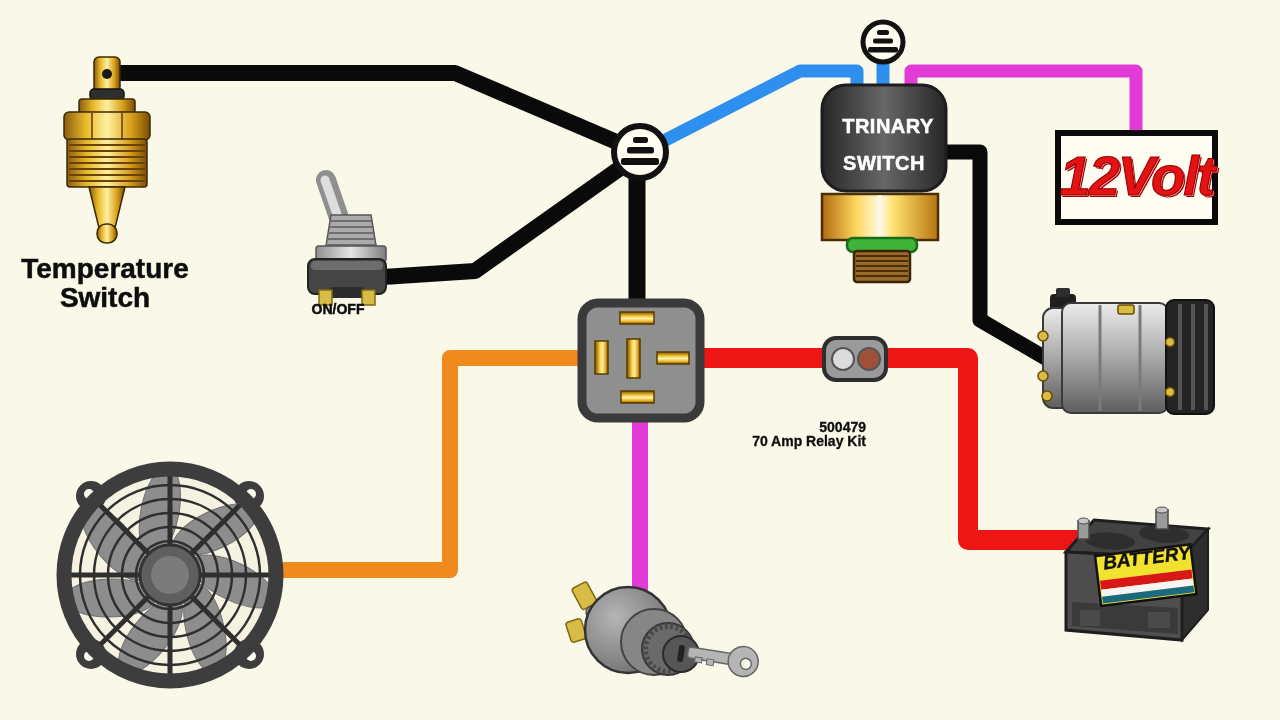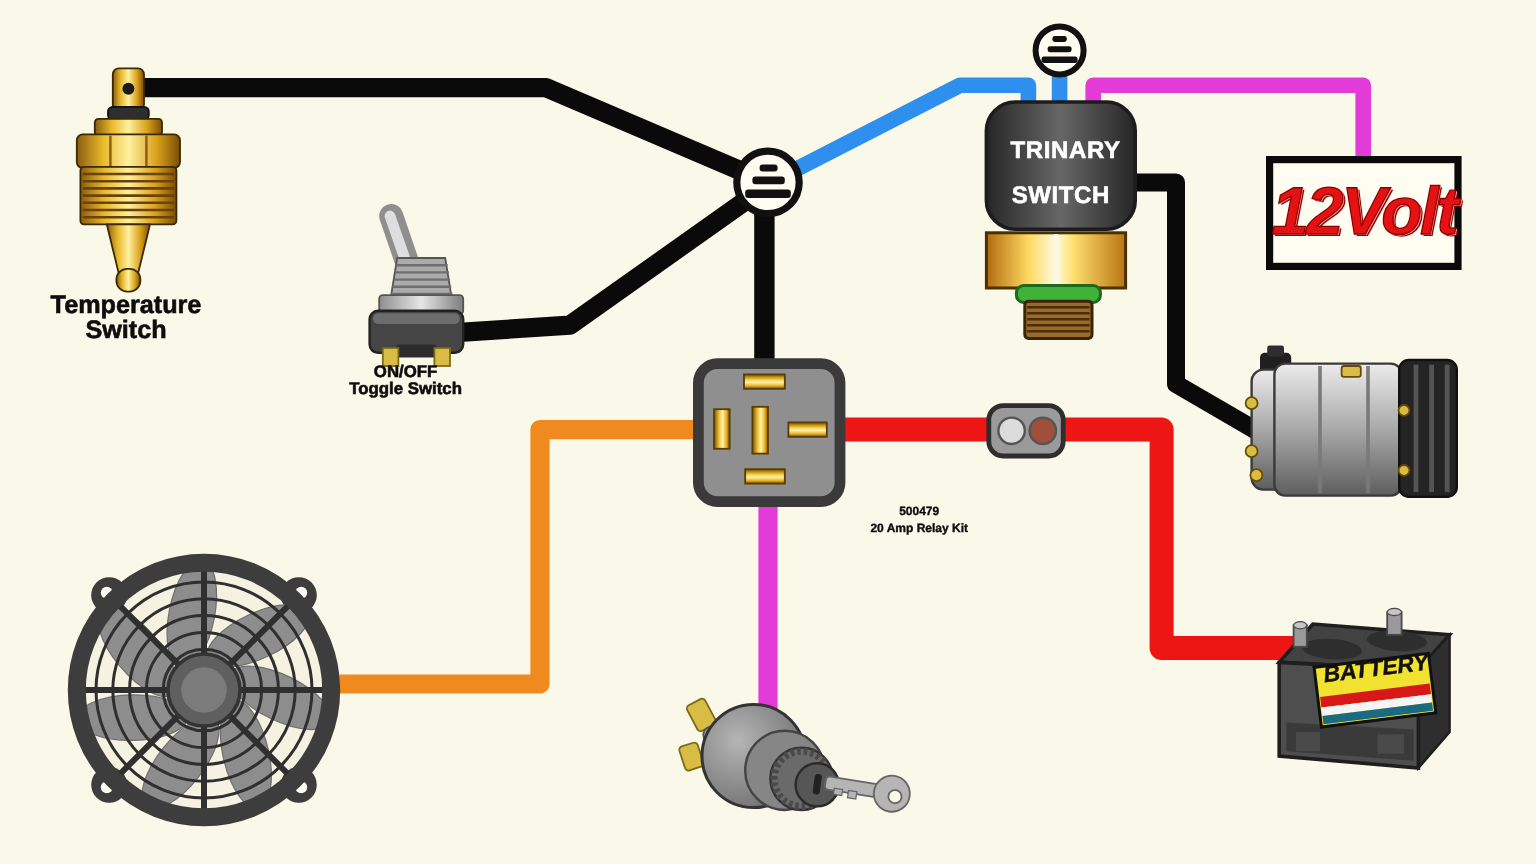--- a/index.html
+++ b/index.html
@@ -8,31 +8,31 @@
     background:#faf8e8;
     font-family:"Liberation Sans",sans-serif;
   }
   #diagram{position:absolute;left:0;top:0;}
   .lbl{
     position:absolute;font-weight:bold;color:#0d0d0d;text-align:center;
     line-height:1.02;-webkit-text-stroke:0.5px #0d0d0d;letter-spacing:0px;
     font-family:"Liberation Sans",sans-serif;
   }
   .lbl .ln{display:block;}
-  .lbl-temp{left:5px;top:244px;width:200px;font-size:21px;}
+  .lbl-temp{left:5px;top:255px;width:200px;font-size:28px;}
   .lbl-toggle{left:238px;top:302px;width:200px;font-size:14px;}
   .lbl-trinary1{left:822px;top:116px;width:132px;font-size:20px;color:#fff;-webkit-text-stroke:0.5px #fff;letter-spacing:0.5px;}
   .lbl-trinary2{left:822px;top:153px;width:124px;font-size:20px;color:#fff;-webkit-text-stroke:0.5px #fff;letter-spacing:0.5px;}
   .lbl-logo{
     left:1058px;top:147px;width:157px;font-size:56px;font-style:italic;
     color:#e41212;-webkit-text-stroke:1.1px #8e0000;letter-spacing:-2px;
     text-shadow:1px 1px 0 #ffb0b0,2px 2px 0 #a00000;
   }
   .lbl-acthermo{left:1032px;top:224px;width:210px;font-size:21px;}
-  .lbl-relay{left:666px;top:420px;width:200px;font-size:10px;text-align:center;line-height:14px;-webkit-text-stroke:0.3px #0d0d0d;}
+  .lbl-relay{left:666px;top:420px;width:200px;font-size:14px;text-align:right;line-height:14px;-webkit-text-stroke:0.3px #0d0d0d;}
   .lbl-battery{
     left:1099px;top:554px;width:94px;font-size:19px;font-style:italic;
     transform:rotate(-7deg);transform-origin:left top;color:#111;
     -webkit-text-stroke:0.4px #111;
   }
 </style>
 </head>
 <body>
 
 <div id="stage">
@@ -292,28 +292,27 @@
   </g>
 </svg>
 
 <div class="lbl lbl-temp">
   <span class="ln">Temperature</span>
   <span class="ln">Switch</span>
 </div>
 
 <div class="lbl lbl-toggle">
   <span class="ln">ON/OFF</span>
-  <span class="ln">Toggle Switch</span>
 </div>
 
 <div class="lbl lbl-trinary1">TRINARY</div>
 <div class="lbl lbl-trinary2">SWITCH</div>
 
 <div class="lbl lbl-logo">12Volt</div>
 
 <div class="lbl lbl-relay">
   <span class="ln">500479</span>
-  <span class="ln">20 Amp Relay Kit</span>
+  <span class="ln">70 Amp Relay Kit</span>
 </div>
 
 <div class="lbl lbl-battery">BATTERY</div>
 
 </div>
 
 </body></html>

